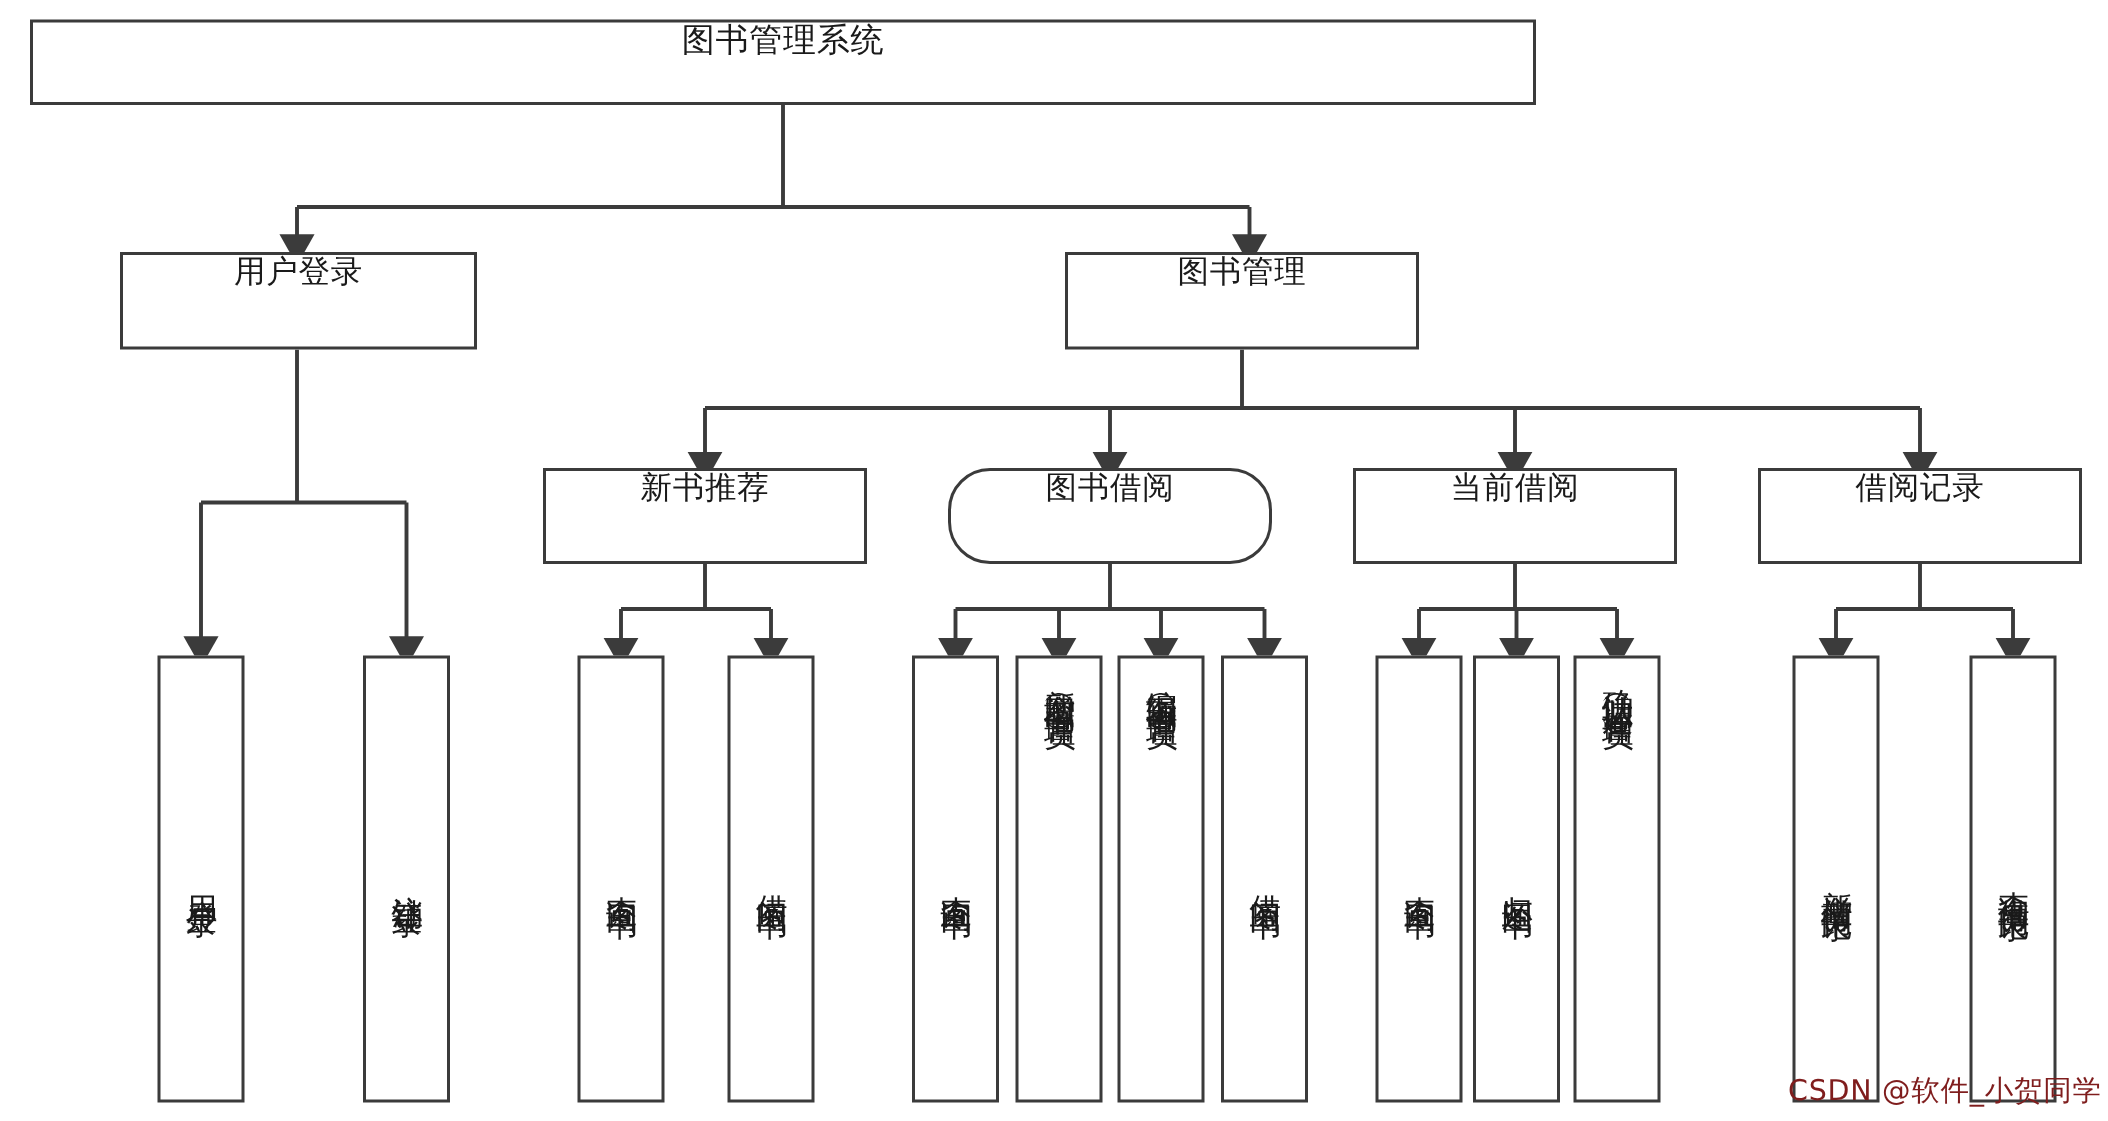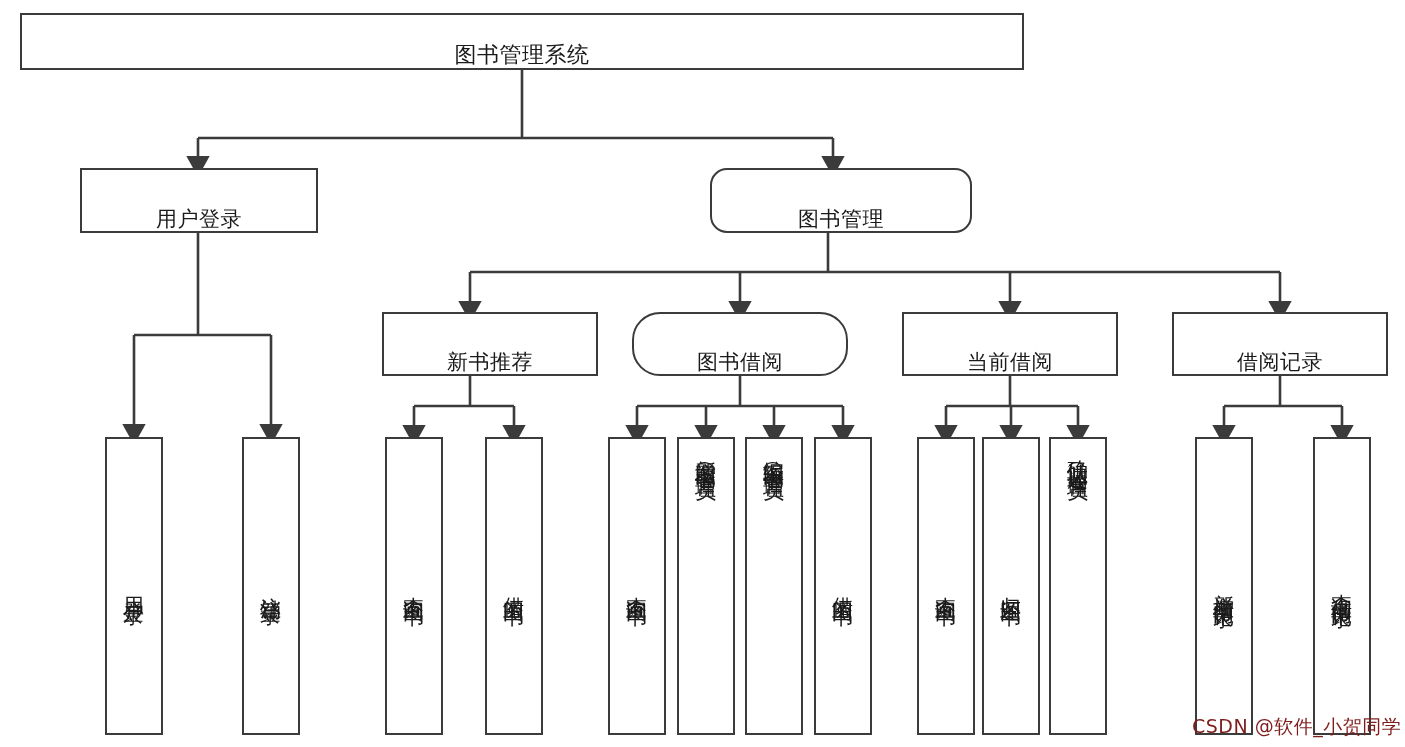--- a/index.html
+++ b/index.html
@@ -25,21 +25,21 @@
     width: 1405px;
     height: 747px;
     pointer-events: none;
   }
   .node {
     position: absolute;
     box-sizing: border-box;
     background: #ffffff;
     border: 2.5px solid #3b3b3b;
     display: flex;
-    align-items: flex-end;
+    align-items: flex-start;
     justify-content: center;
     z-index: 2;
   }
   .node .label {
     color: #1a1a1a;
     letter-spacing: 0.5px;
     white-space: nowrap;
     line-height: 1.12;
   }
   
@@ -131,25 +131,25 @@
     </g>
   </svg>
 
   <div class="node horiz root" style="left:20px; top:13px; width:1004px; height:57px;">
     <span class="label">图书管理系统</span>
   </div>
 
   <div class="node horiz" style="left:80px; top:168px; width:238px; height:65px;">
     <span class="label">用户登录</span>
   </div>
-  <div class="node horiz" style="left:710px; top:168px; width:262px; height:65px;border-radius:17px;">
+  <div class="node horiz" style="left:710px; top:168px; width:236px; height:65px;">
     <span class="label">图书管理</span>
   </div>
 
-  <div class="node horiz" style="left:382px; top:312px; width:216px; height:64px;">
+  <div class="node horiz" style="left:362px; top:312px; width:216px; height:64px;">
     <span class="label">新书推荐</span>
   </div>
   <div class="node horiz" style="left:632px; top:312px; width:216px; height:64px;border-radius:28px;">
     <span class="label">图书借阅</span>
   </div>
   <div class="node horiz" style="left:1172px; top:312px; width:216px; height:64px;">
     <span class="label">借阅记录</span>
   </div>
   <div class="node horiz" style="left:902px; top:312px; width:216px; height:64px;">
     <span class="label">当前借阅</span>

